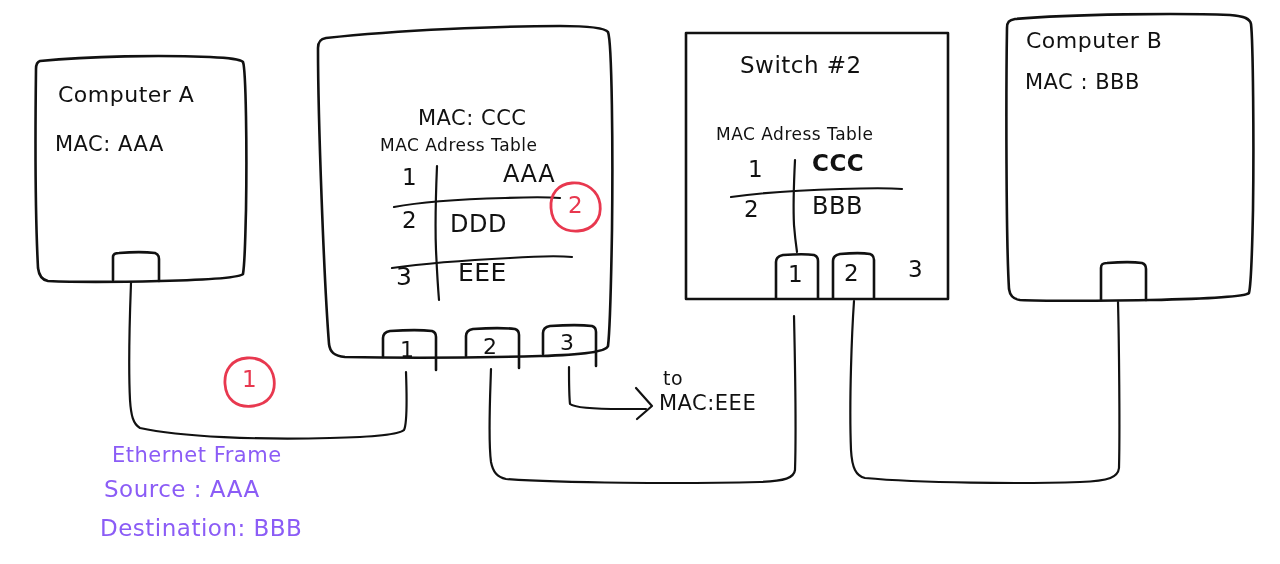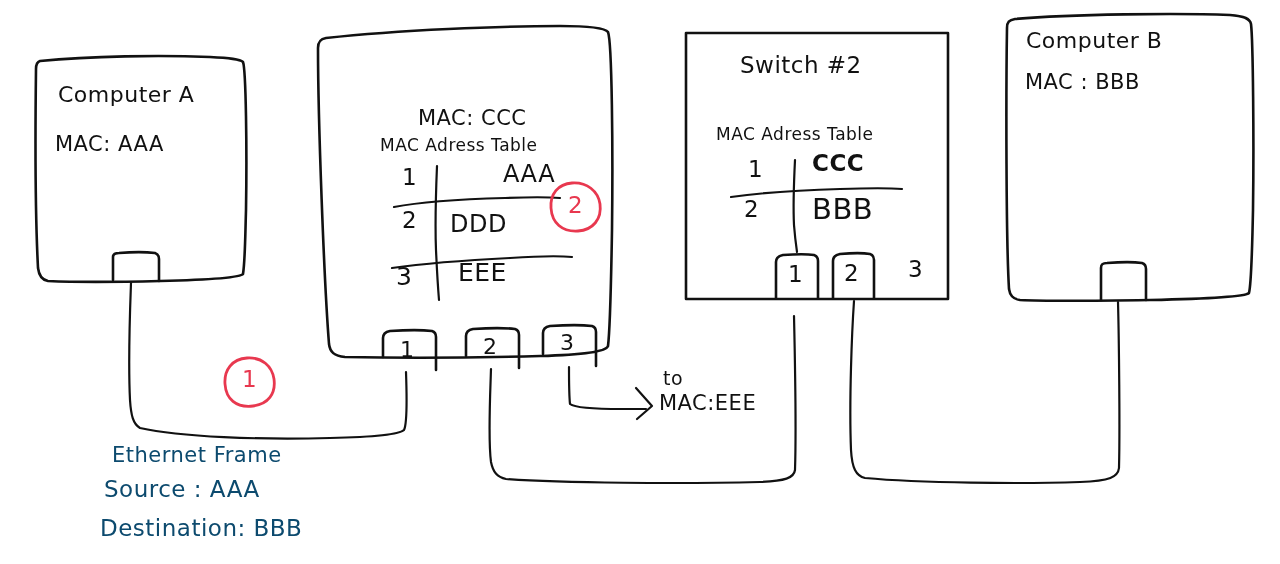--- a/index.html
+++ b/index.html
@@ -44,21 +44,21 @@
     stroke-linejoin: round;
   }
   .hand {
     position: absolute;
     font-family: "DejaVu Sans", sans-serif;
     color: #111111;
     white-space: nowrap;
     letter-spacing: 0.5px;
     transform-origin: left top;
   }
-  .hand.blue { color: #0c4a6e; }
+  .hand.blue { color: #8b5cf6; }
   .hand.red  { color: #e8384f; }
 </style>
 </head>
 <body>
 
 <div id="canvas">
 
   <svg class="layer" viewBox="0 0 1280 564">
 
     <g>
@@ -173,21 +173,21 @@
   <div class="hand" style="left:483px; top:334px; font-size:22px;">2</div>
   <div class="hand" style="left:560px; top:330px; font-size:22px;">3</div>
 
   <div class="hand" style="left:740px; top:52px; font-size:23px;">Switch #2</div>
   <div class="hand" style="left:716px; top:124px; font-size:17px;">MAC Adress Table</div>
 
   <div class="hand" style="left:748px; top:156px; font-size:23px;">1</div>
   <div class="hand" style="left:812px; top:150px; font-size:23px;font-weight:bold;">CCC</div>
 
   <div class="hand" style="left:744px; top:196px; font-size:23px;">2</div>
-  <div class="hand" style="left:812px; top:192px; font-size:29px;">BBB</div>
+  <div class="hand" style="left:812px; top:192px; font-size:24px;">BBB</div>
 
   <div class="hand" style="left:788px; top:261px; font-size:23px;">1</div>
   <div class="hand" style="left:844px; top:260px; font-size:23px;">2</div>
   <div class="hand" style="left:908px; top:256px; font-size:23px;">3</div>
 
   <div class="hand" style="left:1026px; top:28px; font-size:22px;">Computer B</div>
   <div class="hand" style="left:1025px; top:70px; font-size:21px;">MAC : BBB</div>
 
   <div class="hand red" style="left:242px; top:366px; font-size:23px;">1</div>
   <div class="hand red" style="left:568px; top:192px; font-size:23px;">2</div>

